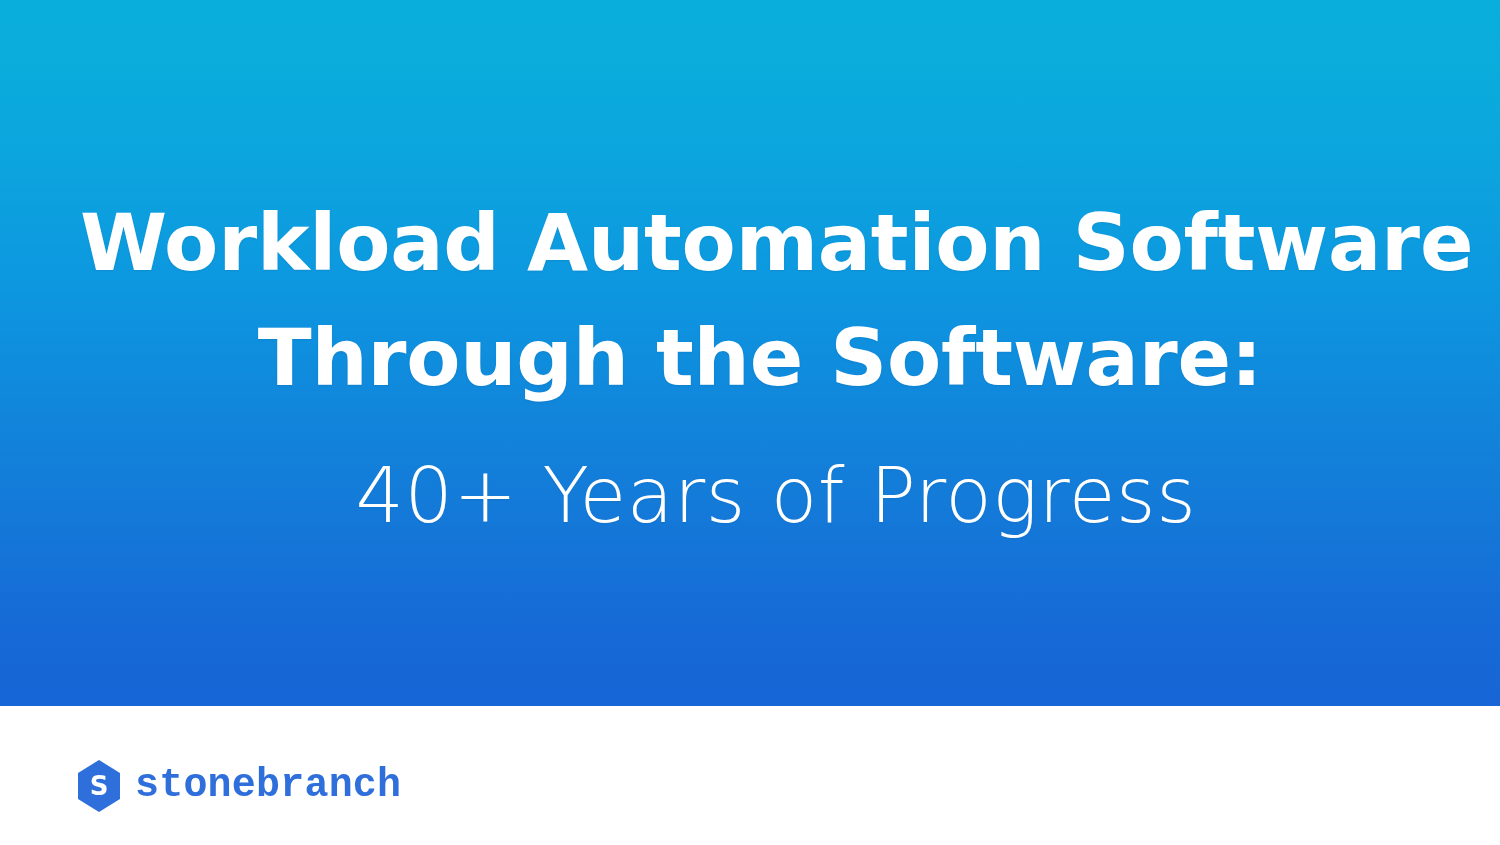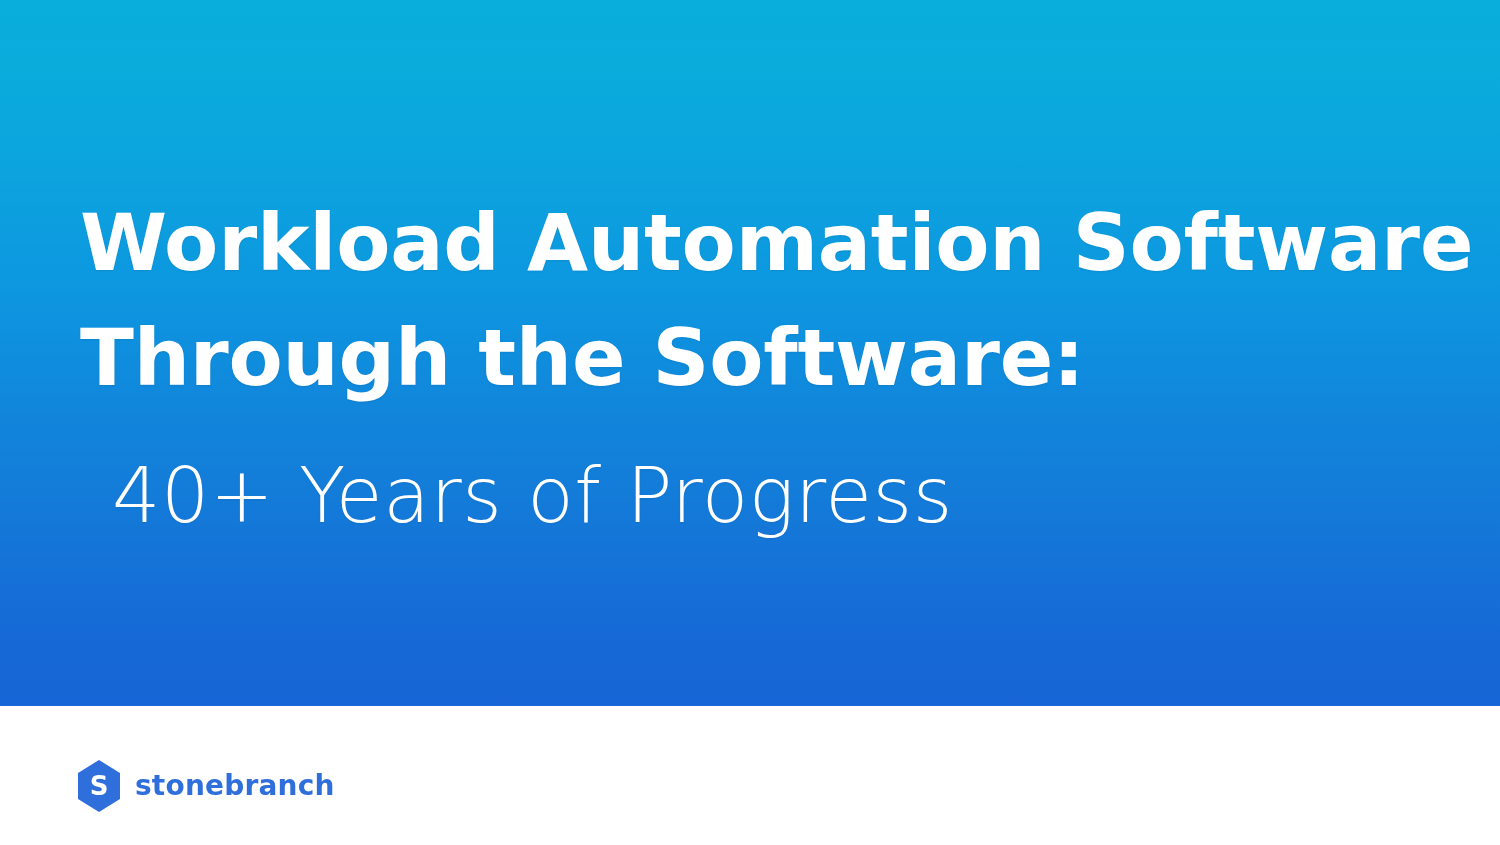--- a/index.html
+++ b/index.html
@@ -14,20 +14,21 @@
     overflow: hidden;
     font-family: "DejaVu Sans", "Liberation Sans", sans-serif;
   }
 
   .slide {
     position: relative;
     width: 1500px;
     height: 786px;
     background: #404040;
     box-sizing: border-box;
+    text-align: center;
   }
 
   
   .hero {
     position: absolute;
     left: 0;
     top: 0;
     width: 1500px;
     height: 706px;
     background: linear-gradient(180deg,
@@ -96,26 +97,27 @@
     align-items: center;
     gap: 15px;
   }
   .logo-mark {
     width: 42px;
     height: 52px;
     display: block;
     flex: none;
   }
   .logo-wordmark {
-    font-size: 28px;
+    font-size: 40px;
     font-weight: 600;
     color: #2F6FDB;
     letter-spacing: 0.2px;
     line-height: 1;
     white-space: nowrap;
+    font-family: Liberation Mono, monospace;
   }
 </style>
 </head>
 <body>
 
 <div class="slide">
 
   <div class="hero">
 
     <div class="title-block">

